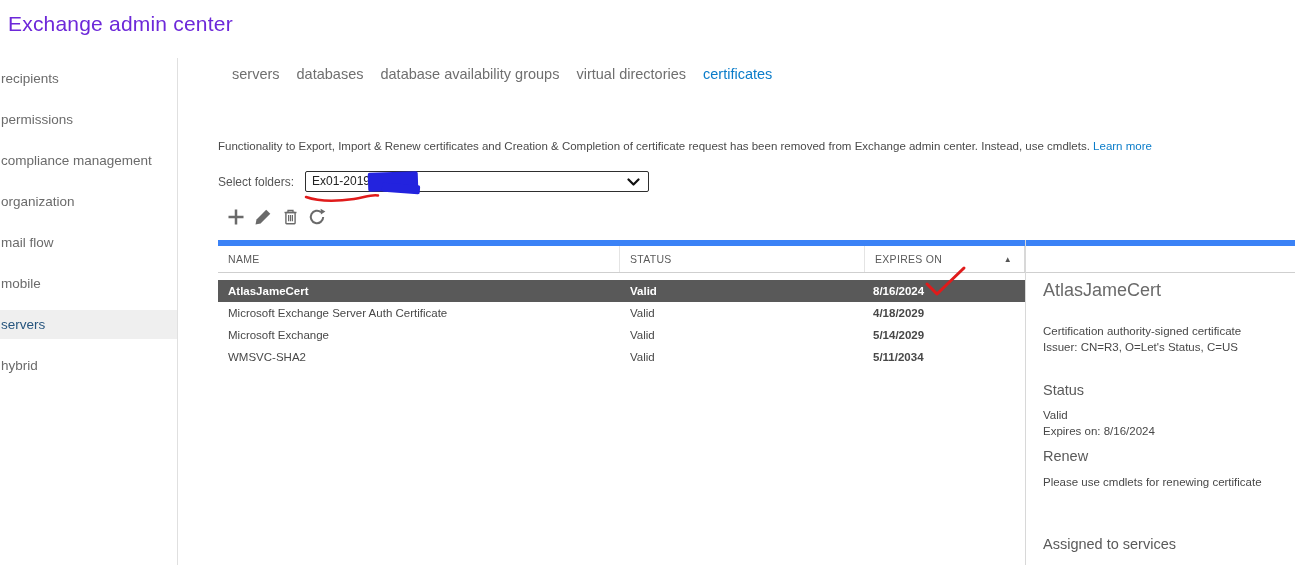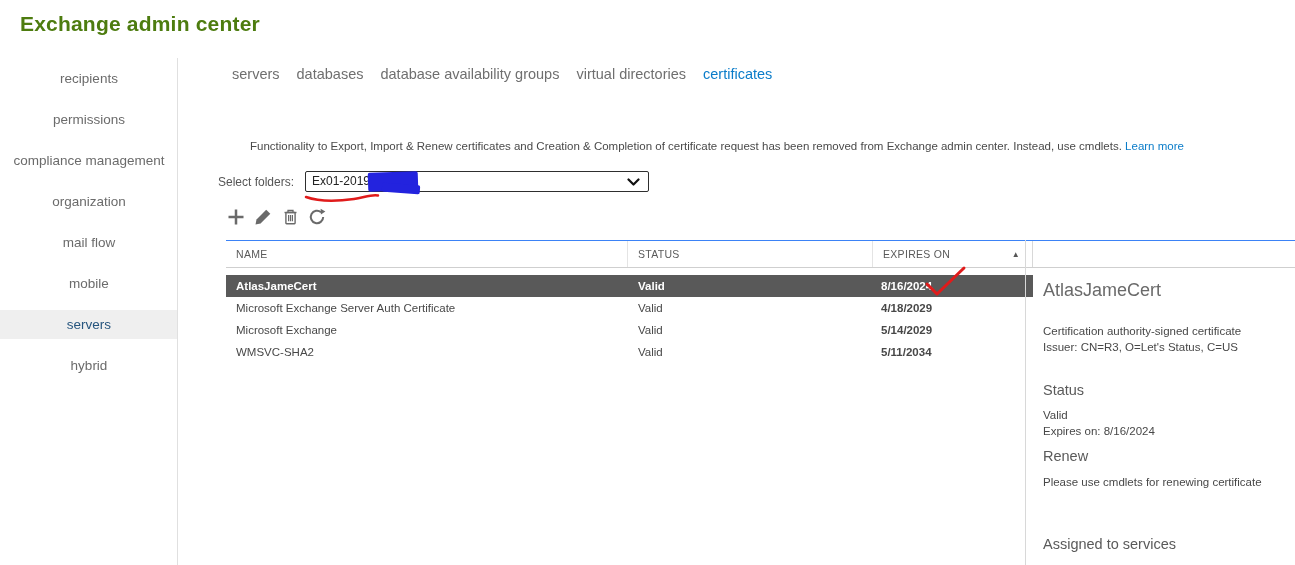--- a/index.html
+++ b/index.html
@@ -8,31 +8,30 @@
     font-family: "Liberation Sans", "DejaVu Sans", sans-serif;
     background: #ffffff;
     color: #444;
     overflow: hidden;
     position: relative;
   }
   .page { position: absolute; inset: 0; }
 
   
   .app-title {
-    position: absolute; left: 20px; top: 12px;
-    font-size: 21px; font-weight: 700; color: #4d7c0f;
+    position: absolute; left: 8px; top: 12px;
+    font-size: 21px; font-weight: 400; color: #6d28d9;
     letter-spacing: 0.2px;
   }
 
   
   .sidebar {
     position: absolute; left: 0; top: 58px; bottom: 0; width: 178px;
     border-right: 1px solid #e0e0e0;
     padding-top: 6px;
-    text-align: center;
   }
   .side-item {
     height: 29px; line-height: 29px; margin-bottom: 12px;
     font-size: 13.5px; color: #6b6b6b; padding-left: 1px;
     cursor: pointer; white-space: nowrap;
   }
   .side-item.selected {
     background: #efefef; color: #26557e;
   }
 
@@ -42,21 +41,21 @@
   .tabs {
     position: absolute; left: 0; top: 8px;
     display: flex; gap: 17px; padding-left: 14px;
     font-size: 14.5px;
   }
   .tab { color: #6f6f6f; cursor: pointer; white-space: nowrap; }
   .tab.active { color: #0a7cc9; }
 
   .notice {
     position: absolute; left: 0; top: 82px;
-    font-size: 11.5px; color: #4a4a4a; white-space: nowrap; margin-left: 32px;
+    font-size: 11.5px; color: #4a4a4a; white-space: nowrap;
   }
   .notice a { color: #0a7cc9; text-decoration: none; cursor: pointer; }
 
   .server-row { position: absolute; left: 0; top: 113px; height: 22px; }
   .server-label {
     position: absolute; left: 0; top: 4px;
     font-size: 12px; color: #555; white-space: nowrap;
   }
   .dropdown {
     position: absolute; left: 87px; top: 0; width: 344px; height: 21px;
@@ -83,22 +82,22 @@
     display: flex; gap: 7px; padding-left: 8px; align-items: center;
   }
   .tool-btn {
     width: 20px; height: 22px; border: none; background: transparent;
     cursor: pointer; display: flex; align-items: center; justify-content: center;
     padding: 0;
   }
 
   
   .grid {
-    position: absolute; left: 8px; top: 182px; right: 0;
-    border-top: 1px solid #3b82f6;
+    position: absolute; left: 0; top: 182px; right: 0;
+    border-top: 6px solid #3b82f6;
   }
   .grid-header {
     display: flex; height: 27px; border-bottom: 1px solid #cfcfcf;
     align-items: center;
   }
   .hcell {
     font-size: 10.5px; color: #5a5a5a; letter-spacing: 0.3px;
     padding-left: 10px; height: 100%; line-height: 27px;
     border-right: 1px solid #e4e4e4; position: relative; cursor: pointer;
   }

